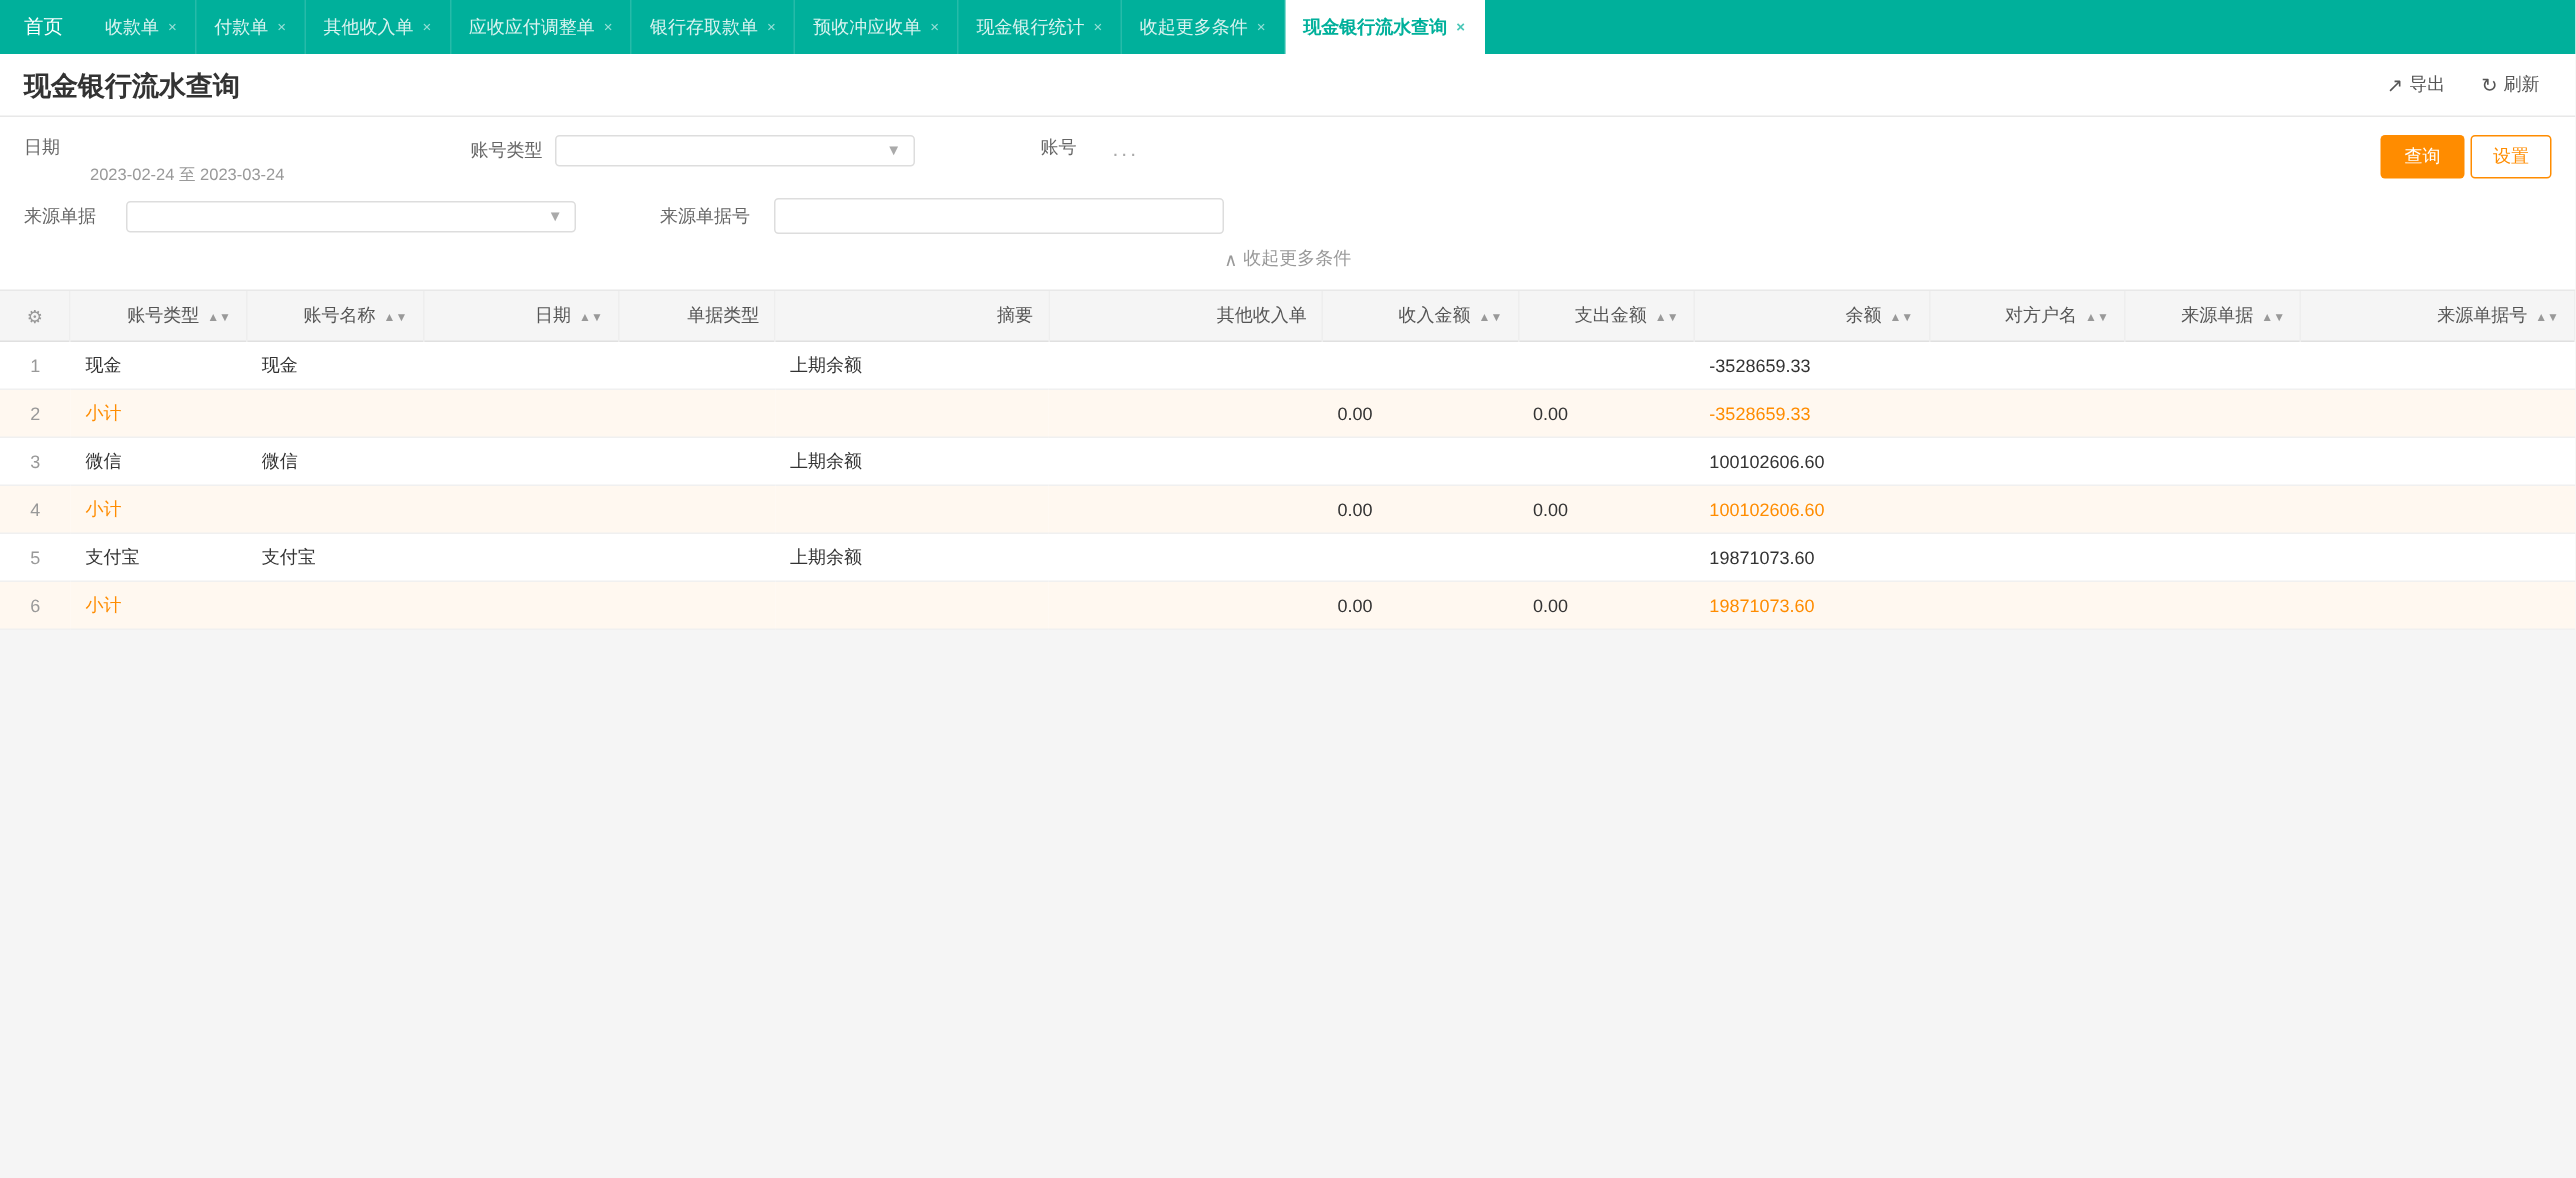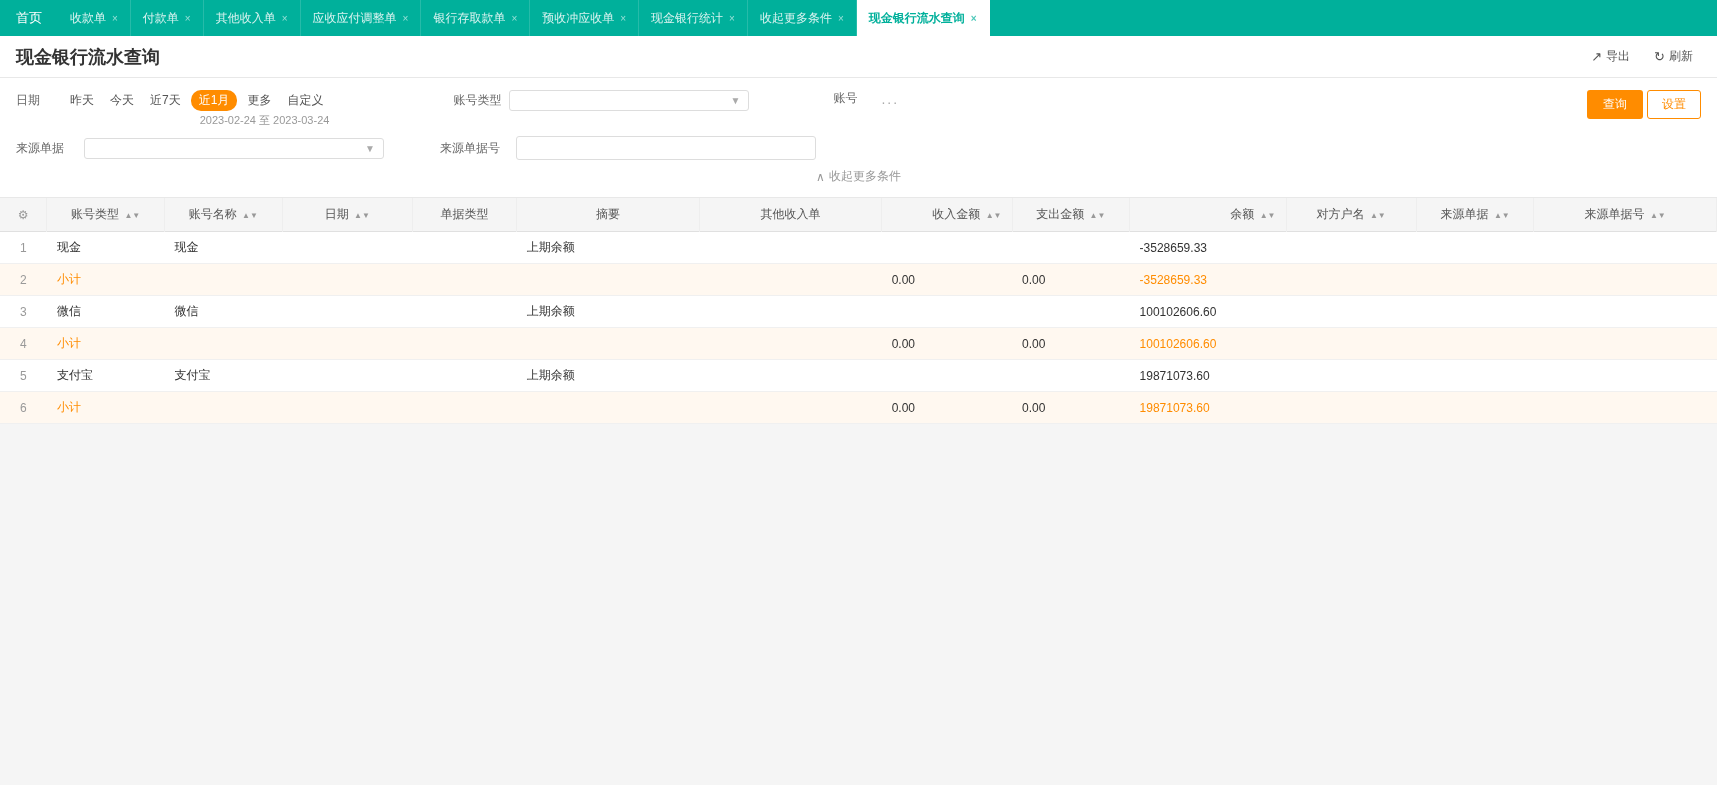--- a/index.html
+++ b/index.html
@@ -177,21 +177,21 @@
       width: 100%;
       border-collapse: collapse;
       font-size: 12px;
     }
     thead tr {
       background: #f5f5f5;
       border-bottom: 1px solid #e0e0e0;
     }
     thead th {
       padding: 8px 10px;
-      text-align: center;
+      text-align: right;
       color: #555;
       font-weight: normal;
       white-space: nowrap;
       border-right: 1px solid #eee;
     }
     thead th .sort-arrows {
       display: inline-flex;
       flex-direction: column;
       margin-left: 2px;
       font-size: 8px;
@@ -289,28 +289,20 @@
     </div>
   </div>
 </div>
 
 <div class="filter-area">
   <div style="display:flex; gap:24px; align-items:flex-start; margin-bottom:8px;">
 
     <div style="display:flex; flex-direction:column; gap:2px;">
       <div style="display:flex; align-items:center; gap:8px;">
         <span class="filter-label">日期</span>
-        <div class="filter-date-options">
-          <span class="date-opt">昨天</span>
-          <span class="date-opt">今天</span>
-          <span class="date-opt">近7天</span>
-          <span class="date-opt active">近1月</span>
-          <span class="date-opt">更多</span>
-          <span class="date-opt">自定义</span>
-        </div>
       </div>
       <div style="padding-left:40px;text-align:right;">
         <span class="date-range">2023-02-24 至 2023-03-24</span>
       </div>
     </div>
 
     <div style="display:flex; align-items:center; gap:8px; margin-left:100px;">
       <span class="filter-label">账号类型</span>
       <div class="filter-select" style="min-width:240px;">
         <span></span>

